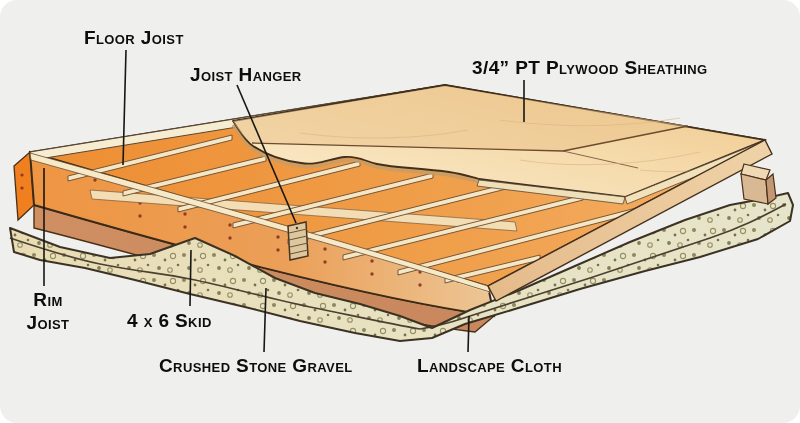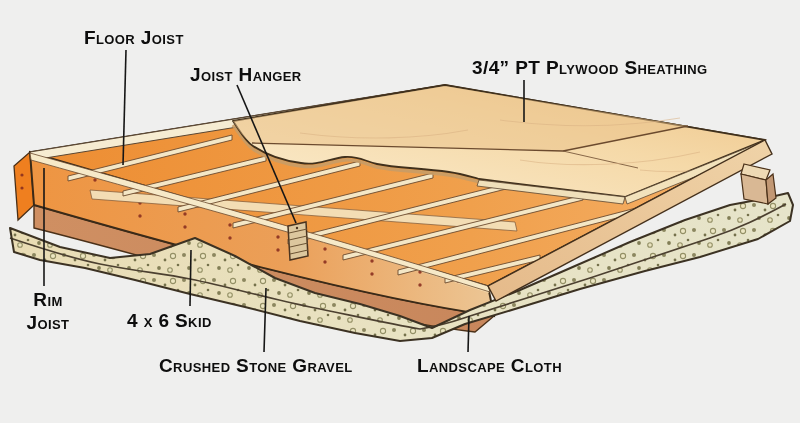--- a/index.html
+++ b/index.html
@@ -1,17 +1,17 @@
 <!DOCTYPE html>
 <html><head>
 <meta charset="utf-8">
 <style>
   html,body{margin:0;padding:0;}
   body{width:800px;height:423px;overflow:hidden;font-family:"Liberation Sans",sans-serif;}
-  #stage{position:relative;width:800px;height:423px;background:#efefee;}
+  #stage{position:relative;width:800px;height:423px;background:#efefee;border-radius:17px;}
   svg{display:block;}
   .lbl{font-family:"Liberation Sans","DejaVu Sans",sans-serif;font-weight:700;font-size:19px;
        font-variant:small-caps;letter-spacing:.4px;fill:#0d0d0d;}
   .leader{stroke:#161616;stroke-width:1.6;fill:none;}
 </style>
 </head>
 <body>
 
 <div id="stage">
 <svg width="800" height="423" viewBox="0 0 800 423">

